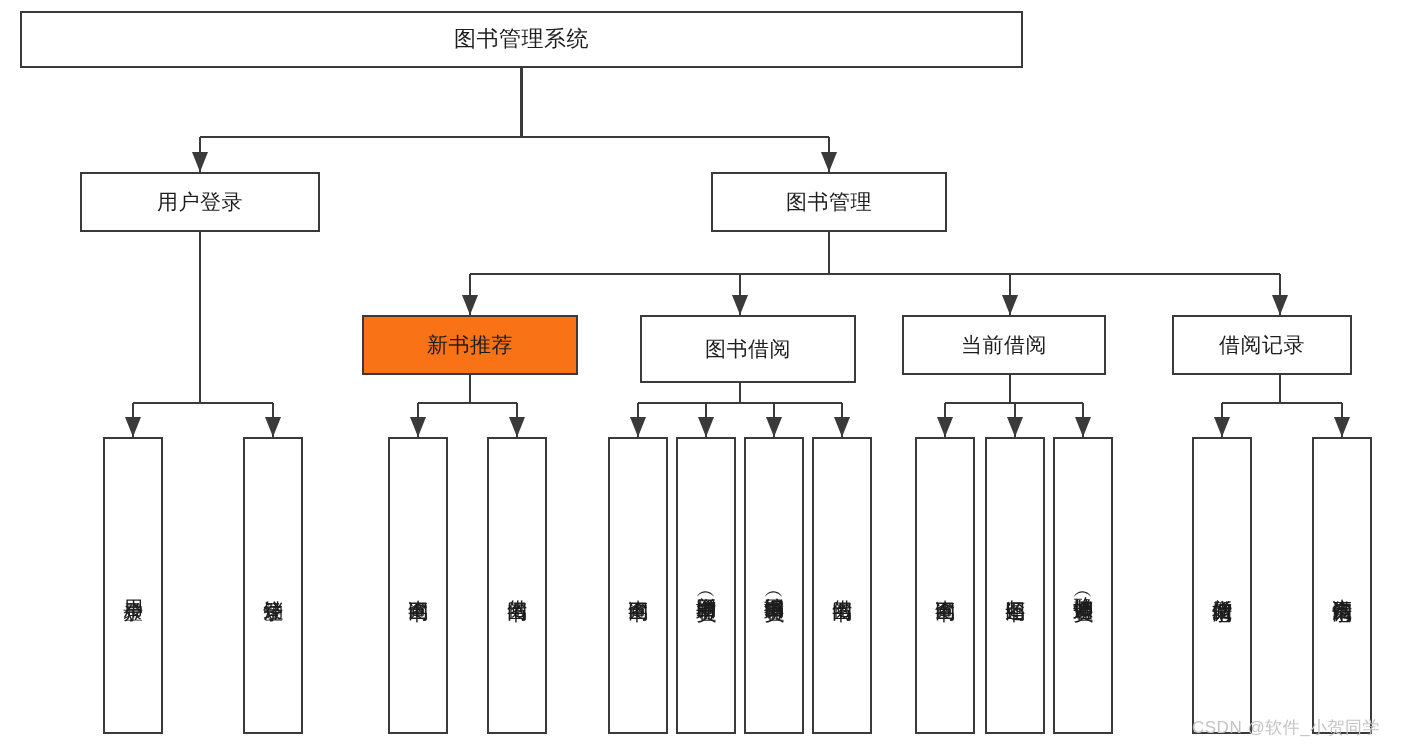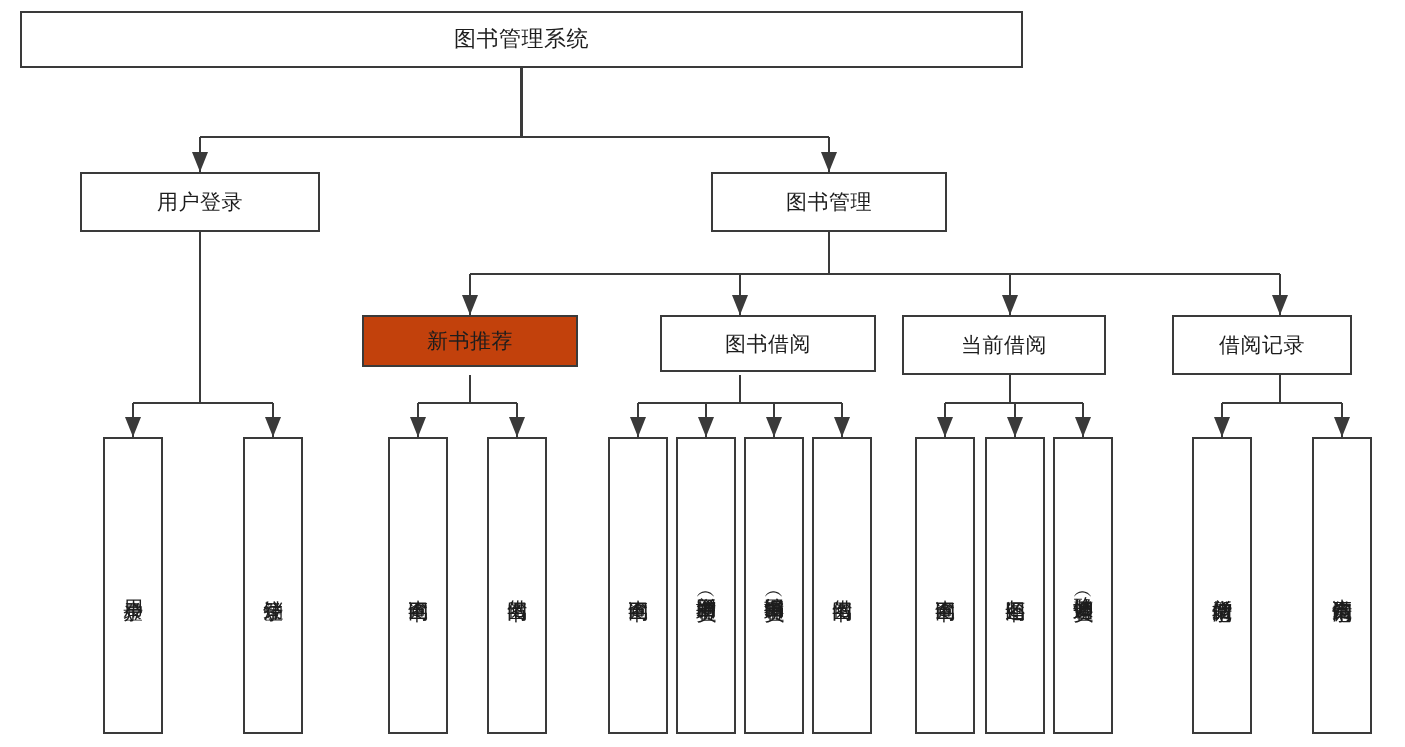--- a/index.html
+++ b/index.html
@@ -124,24 +124,24 @@
   <div id="node-layer">
       <div class="node-box node-root" style="left: 20px; top: 11px; width: 1003px; height: 57px; border-color: rgb(58, 58, 58); background: rgb(255, 255, 255);">
         <span class="node-label-h" style="color: rgb(29, 29, 29);">图书管理系统</span>
       </div>
       <div class="node-box" style="left: 80px; top: 172px; width: 240px; height: 60px; border-color: rgb(58, 58, 58); background: rgb(255, 255, 255);">
         <span class="node-label-h" style="color: rgb(29, 29, 29);">用户登录</span>
       </div>
       <div class="node-box" style="left: 711px; top: 172px; width: 236px; height: 60px; border-color: rgb(58, 58, 58); background: rgb(255, 255, 255);">
         <span class="node-label-h" style="color: rgb(29, 29, 29);">图书管理</span>
       </div>
-      <div class="node-box" style="left: 362px; top: 315px; width: 216px; height: 52px; border-color: rgb(58, 58, 58); background: #c2410c;">
+      <div class="node-box" style="left: 362px; top: 315px; width: 216px; height: 60px; border-color: rgb(58, 58, 58); background: #f97316;">
         <span class="node-label-h" style="color: rgb(29, 29, 29);">新书推荐</span>
       </div>
-      <div class="node-box" style="left: 660px; top: 315px; width: 216px; height: 57px; border-color: rgb(58, 58, 58); background: rgb(255, 255, 255);">
+      <div class="node-box" style="left: 640px; top: 315px; width: 216px; height: 68px; border-color: rgb(58, 58, 58); background: rgb(255, 255, 255);">
         <span class="node-label-h" style="color: rgb(29, 29, 29);">图书借阅</span>
       </div>
       <div class="node-box" style="left: 902px; top: 315px; width: 204px; height: 60px; border-color: rgb(58, 58, 58); background: rgb(255, 255, 255);">
         <span class="node-label-h" style="color: rgb(29, 29, 29);">当前借阅</span>
       </div>
       <div class="node-box" style="left: 1172px; top: 315px; width: 180px; height: 60px; border-color: rgb(58, 58, 58); background: rgb(255, 255, 255);">
         <span class="node-label-h" style="color: rgb(29, 29, 29);">借阅记录</span>
       </div>
       <div class="node-box" style="left: 103px; top: 437px; width: 60px; height: 297px; border-color: rgb(58, 58, 58); background: rgb(255, 255, 255);">
         <span class="node-label-v" style="color: rgb(29, 29, 29);">用户登录</span>
@@ -176,13 +176,14 @@
       <div class="node-box" style="left: 1053px; top: 437px; width: 60px; height: 297px; border-color: rgb(58, 58, 58); background: rgb(255, 255, 255);">
         <span class="node-label-v" style="color: rgb(29, 29, 29);">确认归还（管理员）</span>
       </div>
       <div class="node-box" style="left: 1192px; top: 437px; width: 60px; height: 297px; border-color: rgb(58, 58, 58); background: rgb(255, 255, 255);">
         <span class="node-label-v" style="color: rgb(29, 29, 29);">新增借阅记录</span>
       </div>
       <div class="node-box" style="left: 1312px; top: 437px; width: 60px; height: 297px; border-color: rgb(58, 58, 58); background: rgb(255, 255, 255);">
         <span class="node-label-v" style="color: rgb(29, 29, 29);">查询借阅记录</span>
       </div>
     </div>
+  <div class="watermark" style="left: 1192px; top: 716px; color: rgb(195, 195, 195);">CSDN @软件_小贺同学</div>
 </div>
 
 </body></html>

